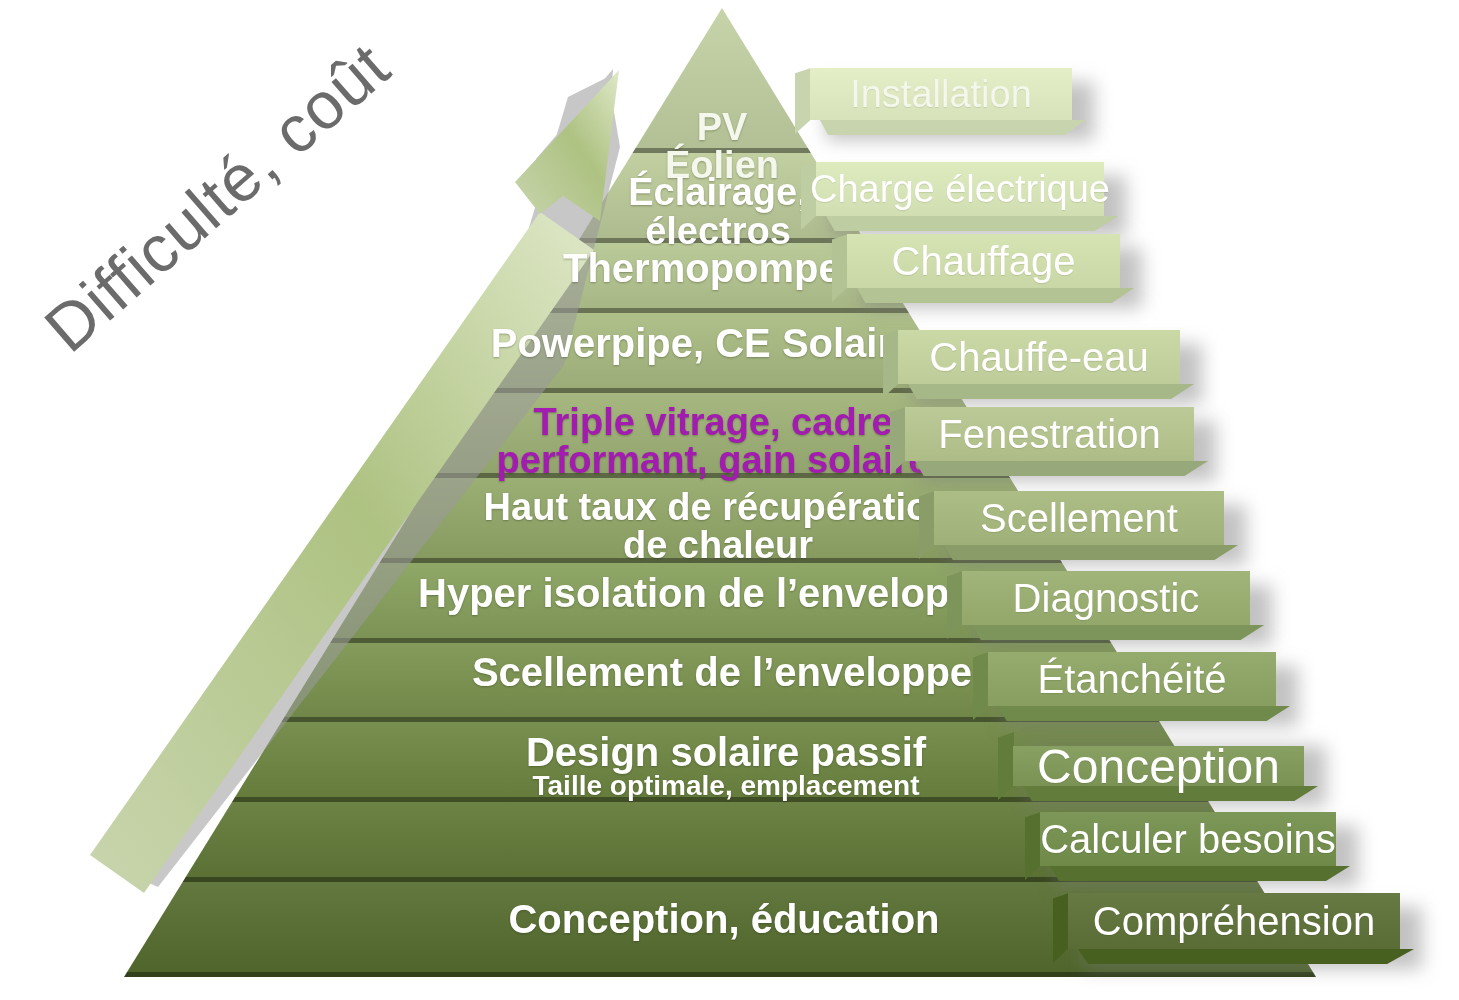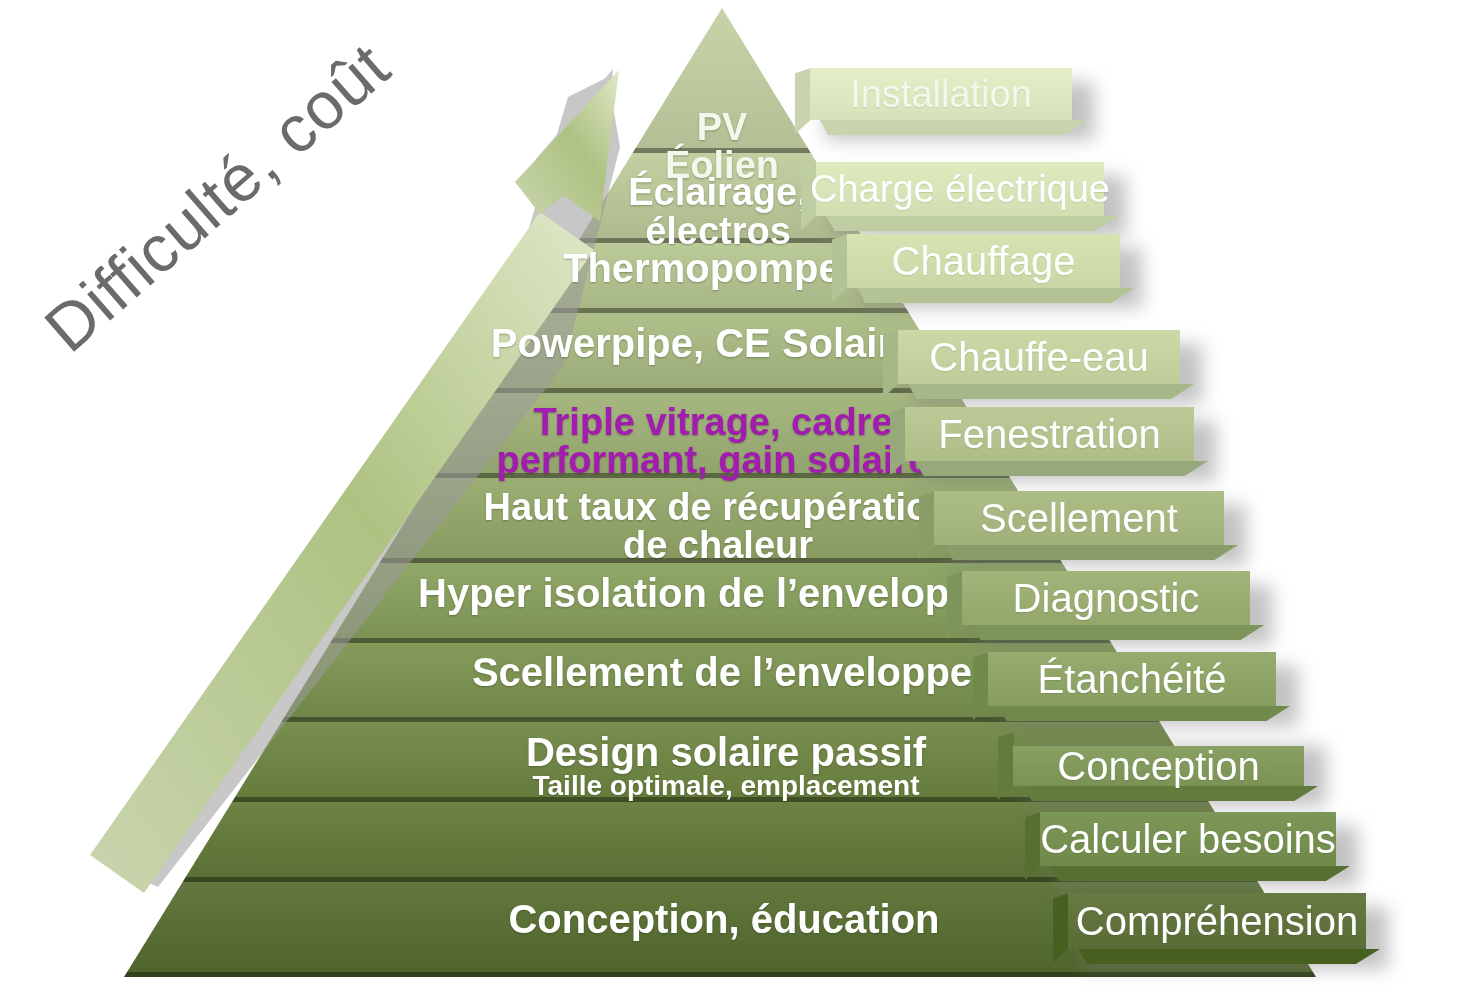--- a/index.html
+++ b/index.html
@@ -204,29 +204,29 @@
       <div class="lbox" style="left: 988px; top: 652px; width: 288px; height: 54px; z-index: 27; padding-left: 48px;">
         <div class="shadow" style="background: rgba(120, 120, 120, 0.45);"></div>
         <div class="sidecap" style="left: -15px; background: rgb(111, 138, 75); clip-path: polygon(0% 8%, 100% 0%, 100% 78%, 0% 100%);"></div>
         <div class="bevel" style="top: 54px; background: rgb(111, 138, 75); clip-path: polygon(0% 0%, 100% 0%, 92% 100%, 3% 100%);"></div>
         <div class="face" style="background: linear-gradient(rgb(150, 171, 110), rgb(136, 158, 96)); font-size: 40px; color: rgb(255, 255, 255);">Étanchéité</div>
       </div>
       <div class="lbox" style="left: 1013px; top: 732px; width: 291px; height: 54px; z-index: 28;">
         <div class="shadow" style="background: rgba(120, 120, 120, 0.45);"></div>
         <div class="sidecap" style="left: -15px; background: rgb(98, 124, 60); clip-path: polygon(0% 8%, 100% 0%, 100% 78%, 0% 100%);"></div>
         <div class="bevel" style="top: 54px; background: rgb(98, 124, 60); clip-path: polygon(0% 0%, 100% 0%, 92% 100%, 3% 100%);"></div>
-        <div class="face" style="background: linear-gradient(rgb(137, 160, 99), rgb(123, 146, 85)); font-size: 40px; color: rgb(255, 255, 255); margin-top: 14px;">Conception</div>
+        <div class="face" style="background: linear-gradient(rgb(137, 160, 99), rgb(123, 146, 85)); font-size: 48px; color: rgb(255, 255, 255); margin-top: 14px;">Conception</div>
       </div>
       <div class="lbox" style="left: 1040px; top: 812px; width: 296px; height: 54px; z-index: 29;">
         <div class="shadow" style="background: rgba(120, 120, 120, 0.45);"></div>
         <div class="sidecap" style="left: -15px; background: rgb(85, 112, 47); clip-path: polygon(0% 8%, 100% 0%, 100% 78%, 0% 100%);"></div>
         <div class="bevel" style="top: 54px; background: rgb(85, 112, 47); clip-path: polygon(0% 0%, 100% 0%, 92% 100%, 3% 100%);"></div>
         <div class="face" style="background: linear-gradient(rgb(124, 151, 87), rgb(110, 137, 72)); font-size: 40px; color: rgb(255, 255, 255);">Calculer besoins</div>
       </div>
-      <div class="lbox" style="left: 1068px; top: 893px; width: 298px; height: 56px; z-index: 30;">
+      <div class="lbox" style="left: 1068px; top: 893px; width: 332px; height: 56px; z-index: 30;">
         <div class="shadow" style="background: rgba(120, 120, 120, 0.45);"></div>
         <div class="sidecap" style="left: -15px; background: rgb(71, 96, 31); clip-path: polygon(0% 8%, 100% 0%, 100% 78%, 0% 100%);"></div>
         <div class="bevel" style="top: 56px; background: rgb(71, 96, 31); clip-path: polygon(0% 0%, 100% 0%, 92% 100%, 3% 100%);"></div>
         <div class="face" style="background: linear-gradient(rgb(104, 122, 68), rgb(89, 108, 53)); font-size: 40px; color: rgb(255, 255, 255);">Compréhension</div>
       </div>
     </div>
 
 </div>
 
 </body></html>

